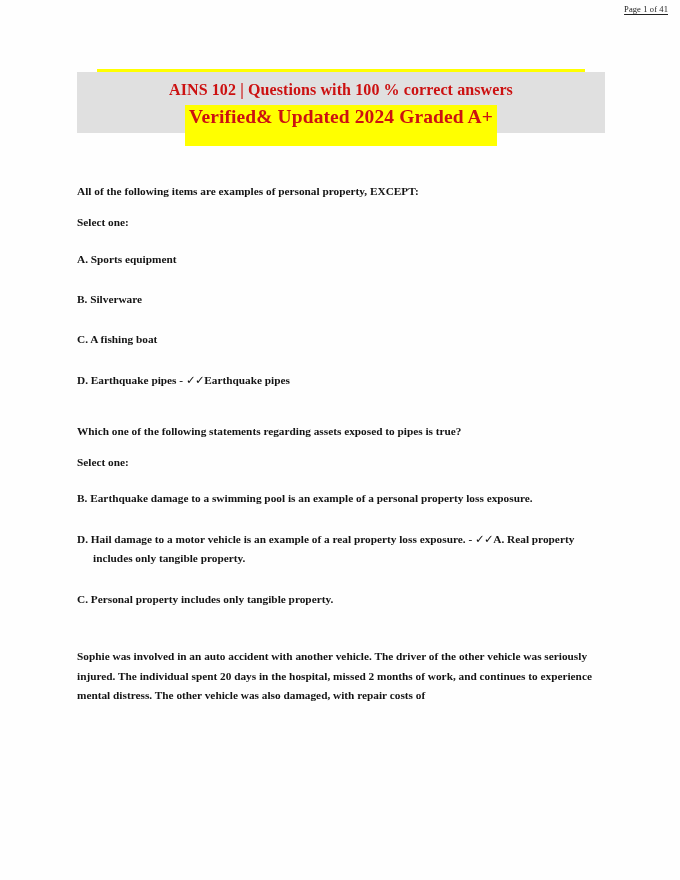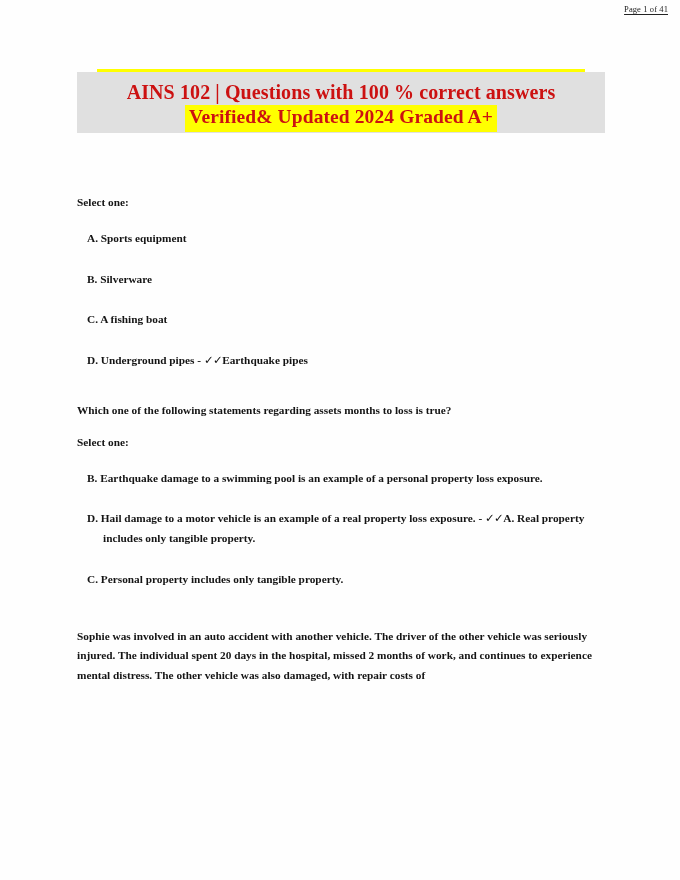--- a/index.html
+++ b/index.html
@@ -53,37 +53,37 @@
     top: 69px;
     width: 488px;
     height: 5px;
     background: #ffff00;
   }
   .title-line1 {
     position: absolute;
     left: 0;
     right: 0;
     top: 9px;
-    font-size: 20px;
+    font-size: 16px;
     font-weight: bold;
     color: #cc1111;
     letter-spacing: 0.1px;
     white-space: nowrap;
   }
   .title-line2-wrap {
     position: absolute;
     left: 0;
     right: 0;
     top: 33px;
     text-align: center;
   }
   .title-line2 {
     display: inline-block;
     background: #ffff00;
-    padding: 1px 4px 4px 4px;
+    padding: 1px 4px 18px 4px;
     font-size: 19.5px;
     font-weight: bold;
     color: #cc1111;
     letter-spacing: 0.1px;
     white-space: nowrap;
   }
 
   
   .body {
     position: absolute;
@@ -97,21 +97,21 @@
 
   .q-stem {
     margin: 0 0 20px 0;
     font-weight: bold;
   }
   .select-one {
     margin: 11px 0 21px 0;
     font-weight: bold;
   }
   .option {
-    margin: 0 0 21px 10px;
+    margin: 0 0 21px 0;
     padding-left: 16px;
     text-indent: -16px;
     line-height: 1.72;
     font-weight: bold;
   }
   .option:last-child { margin-bottom: 0; }
 
   .check {
     font-family: "DejaVu Sans", sans-serif;
     font-weight: bold;
@@ -143,31 +143,32 @@
   <div class="title-banner">
     <div class="title-line1">AINS 102 | Questions with 100 % correct answers</div>
     <div class="title-line2-wrap">
       <span class="title-line2">Verified&amp; Updated 2024 Graded A+</span>
     </div>
   </div>
 
   <div class="body">
 
     <div class="block">
+      <p class="q-stem">All of the following items are examples of personal property, EXCEPT:</p>
       <p class="select-one">Select one:</p>
       <p class="option">A. Sports equipment</p>
       <p class="option">B. Silverware</p>
       <p class="option">C. A fishing boat</p>
-      <p class="option"><span>D. Underground pipes - </span><span class="check">✓✓</span><span>Earthquake pipes</span></p>
+      <p class="option"><span>D. Earthquake pipes - </span><span class="check">✓✓</span><span>Earthquake pipes</span></p>
     </div>
 
     <div class="block-gap-1"></div>
 
     <div class="block">
-      <p class="q-stem">Which one of the following statements regarding assets months to loss is true?</p>
+      <p class="q-stem">Which one of the following statements regarding assets exposed to pipes is true?</p>
       <p class="select-one">Select one:</p>
       <p class="option">B. Earthquake damage to a swimming pool is an example of a personal property loss exposure.</p>
       <p class="option"><span>D. Hail damage to a motor vehicle is an example of a real property loss exposure. - </span><span class="check">✓✓</span><span>A. Real property includes only tangible property.</span></p>
       <p class="option">C. Personal property includes only tangible property.</p>
     </div>
 
     <div class="block-gap-2"></div>
 
     <p class="para">Sophie was involved in an auto accident with another vehicle. The driver of the other vehicle was seriously injured. The individual spent 20 days in the hospital, missed 2 months of work, and continues to experience mental distress. The other vehicle was also damaged, with repair costs of</p>
 

